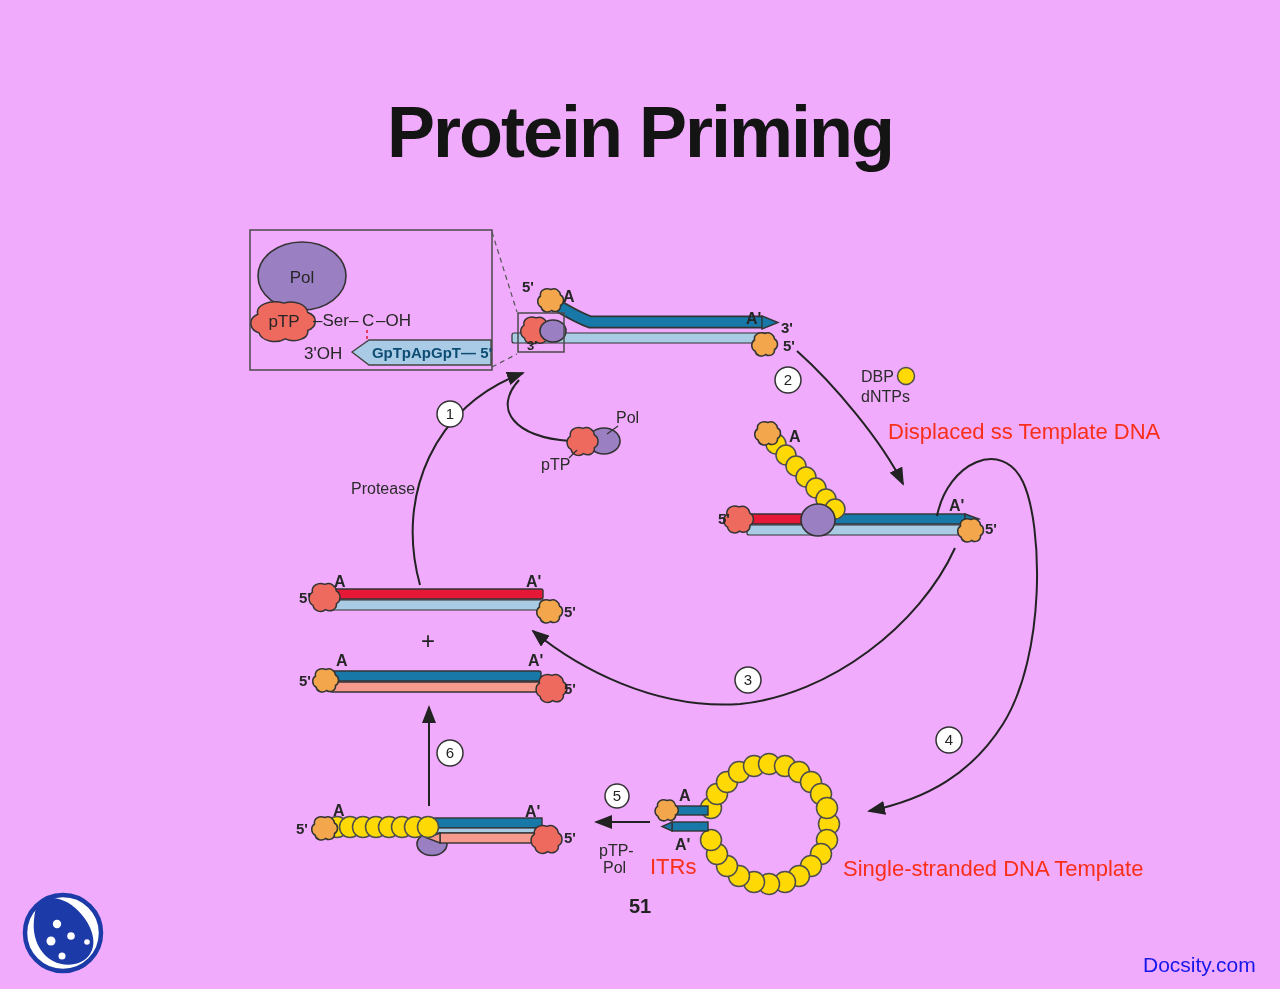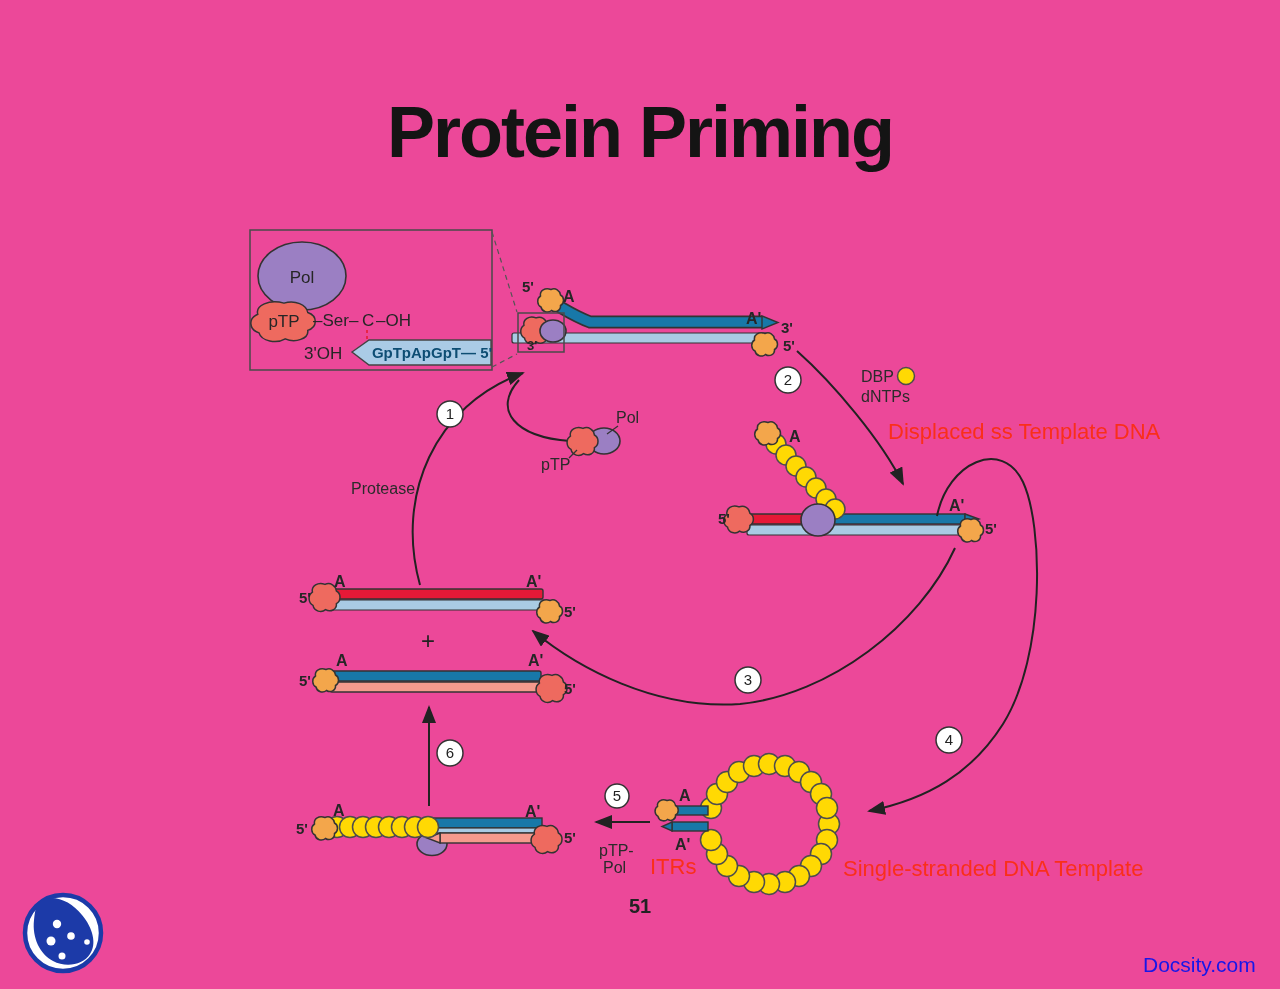--- a/index.html
+++ b/index.html
@@ -1,16 +1,16 @@
 <!DOCTYPE html>
 <html><head>
 <meta charset="utf-8">
 <style>
   html,body{margin:0;padding:0;background:#ffffff;}
-  #slide{position:relative;width:1280px;height:989px;background:#ec4899;overflow:hidden;
+  #slide{position:relative;width:1280px;height:989px;background:#f0abfc;overflow:hidden;
          font-family:"Liberation Sans",sans-serif;}
   svg{position:absolute;left:0;top:0;}
   text{font-family:"Liberation Sans",sans-serif;}
   .title{font-size:72px;font-weight:600;letter-spacing:-2px;fill:#141414;}
   .lbl{font-size:15px;font-weight:600;fill:#262626;}
   .lblA{font-size:16px;font-weight:600;fill:#262626;}
   .lblS{font-size:13px;font-weight:600;fill:#262626;}
   .ann{font-size:16px;font-weight:400;fill:#2b2b2b;}
   .redann{font-size:22px;font-weight:400;fill:#fa2f1a;}
   .steptxt{font-size:15px;font-weight:400;fill:#222;text-anchor:middle;}

